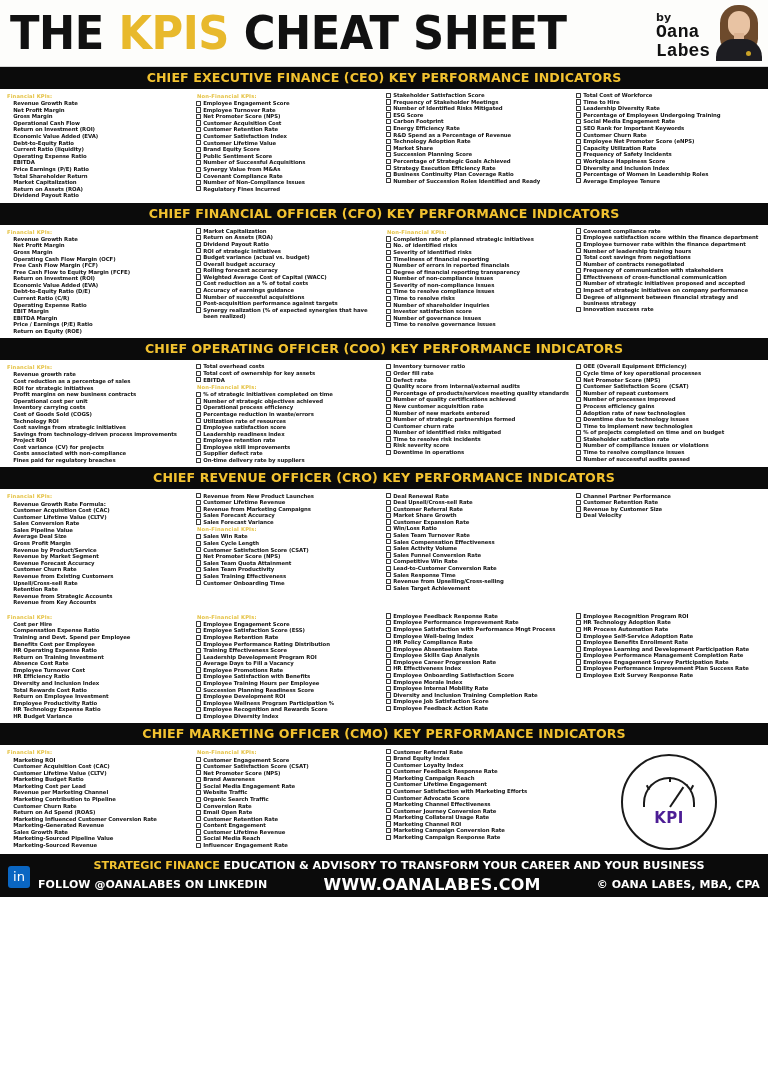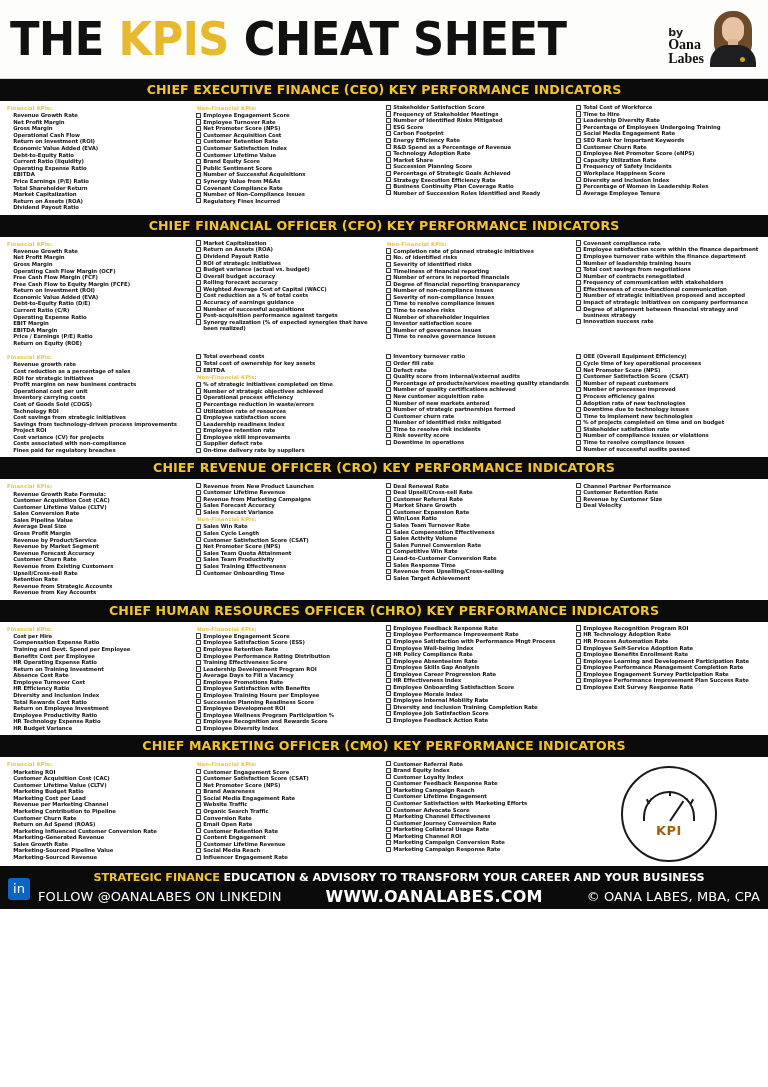--- a/index.html
+++ b/index.html
@@ -6,21 +6,21 @@
   html, body {
     width: 768px;
     background: #ffffff;
     font-family: "Liberation Sans", sans-serif;
   }
   body { position: relative; }
 
   
   .masthead {
     position: relative;
-    height: 78px;
+    height: 66px;
     background: #fdfdfb;
     padding: 0 10px;
     display: flex;
     align-items: center;
     overflow: hidden;
   }
   .mast-title {
     font-family: "DejaVu Sans", sans-serif;
     font-weight: bold;
     font-size: 47px;
@@ -40,22 +40,22 @@
     padding-bottom: 2px;
   }
   .byline-text { line-height: 1.0; margin-left: 41px; }
   .byline-by {
     font-family: "DejaVu Sans", sans-serif;
     font-size: 11px;
     font-weight: bold;
     color: #1a1a1a;
   }
   .byline-name {
-    font-family: Liberation Serif, serif;
-    font-size: 14px;
+    font-family: Liberation Mono, monospace;
+    font-size: 18px;
     font-weight: bold;
     color: #111111;
     line-height: 1.05;
   }
   .avatar {
     width: 50px; height: 58px;
     position: relative;
     overflow: hidden;
     border-radius: 2px;
     background: linear-gradient(180deg,#e9ded3 0%,#dccfc2 55%,#cdbda f 100%);
@@ -165,22 +165,22 @@
     background: #1a1a1a;
     transform: rotate(34deg);
     transform-origin: bottom center;
   }
   .kpi-logo .tick {
     position: absolute; width: 2px; height: 5px; background:#1a1a1a;
   }
   .kpi-logo .label {
     font-family: "DejaVu Sans", sans-serif;
     font-weight: bold;
-    font-size: 13px;
-    color: #a16207;
+    font-size: 15px;
+    color: #4c1d95;
     letter-spacing: 0.5px;
   }
 
   
   .footer {
     background: #0b0b0b;
     padding: 5px 8px 3px 8px;
     display: flex;
     align-items: center;
     gap: 8px;
@@ -208,22 +208,22 @@
     white-space: nowrap;
   }
   .f-line1 .hl { color: #f2c230; }
   .f-line2 {
     display: flex; align-items: center; justify-content: space-between;
     margin-top: 3px;
     gap: 8px;
   }
   .f-small {
     font-family: "DejaVu Sans", sans-serif;
-    font-weight: normal;
-    font-size: 13px;
+    font-weight: bold;
+    font-size: 11px;
     color: #ffffff;
     letter-spacing: 0.1px;
     white-space: nowrap;
   }
   .f-url {
     font-family: "DejaVu Sans", sans-serif;
     font-weight: bold;
     font-size: 16px;
     color: #ffffff;
     letter-spacing: 0.2px;
@@ -725,20 +725,21 @@
             <span class="chk"></span>
             <span class="lbl">Degree of alignment between financial strategy and business strategy</span>
           </div>
           <div class="item">
             <span class="chk"></span>
             <span class="lbl">Innovation success rate</span>
           </div>
         </div>
       </div>
     </div>
+    <div class="banner">CHIEF OPERATING OFFICER (COO) KEY PERFORMANCE INDICATORS</div>
     <div class="section">
       <div class="cols">
         <div class="col">
           <div class="grp-head">Financial KPIs:</div>
           <div class="item nobox">
             <span class="chk plain"></span>
             <span class="lbl">Revenue growth rate</span>
           </div>
           <div class="item nobox">
             <span class="chk plain"></span>
@@ -1174,21 +1175,20 @@
             <span class="chk"></span>
             <span class="lbl">Revenue by Customer Size</span>
           </div>
           <div class="item">
             <span class="chk"></span>
             <span class="lbl">Deal Velocity</span>
           </div>
         </div>
       </div>
     </div>
-    <div class="banner">CHIEF HUMAN RESOURCES OFFICER (CHRO) KEY PERFORMANCE INDICATORS</div>
     <div class="section">
       <div class="cols">
         <div class="col">
           <div class="grp-head">Financial KPIs:</div>
           <div class="item nobox">
             <span class="chk plain"></span>
             <span class="lbl">Cost per Hire</span>
           </div>
           <div class="item nobox">
             <span class="chk plain"></span>

